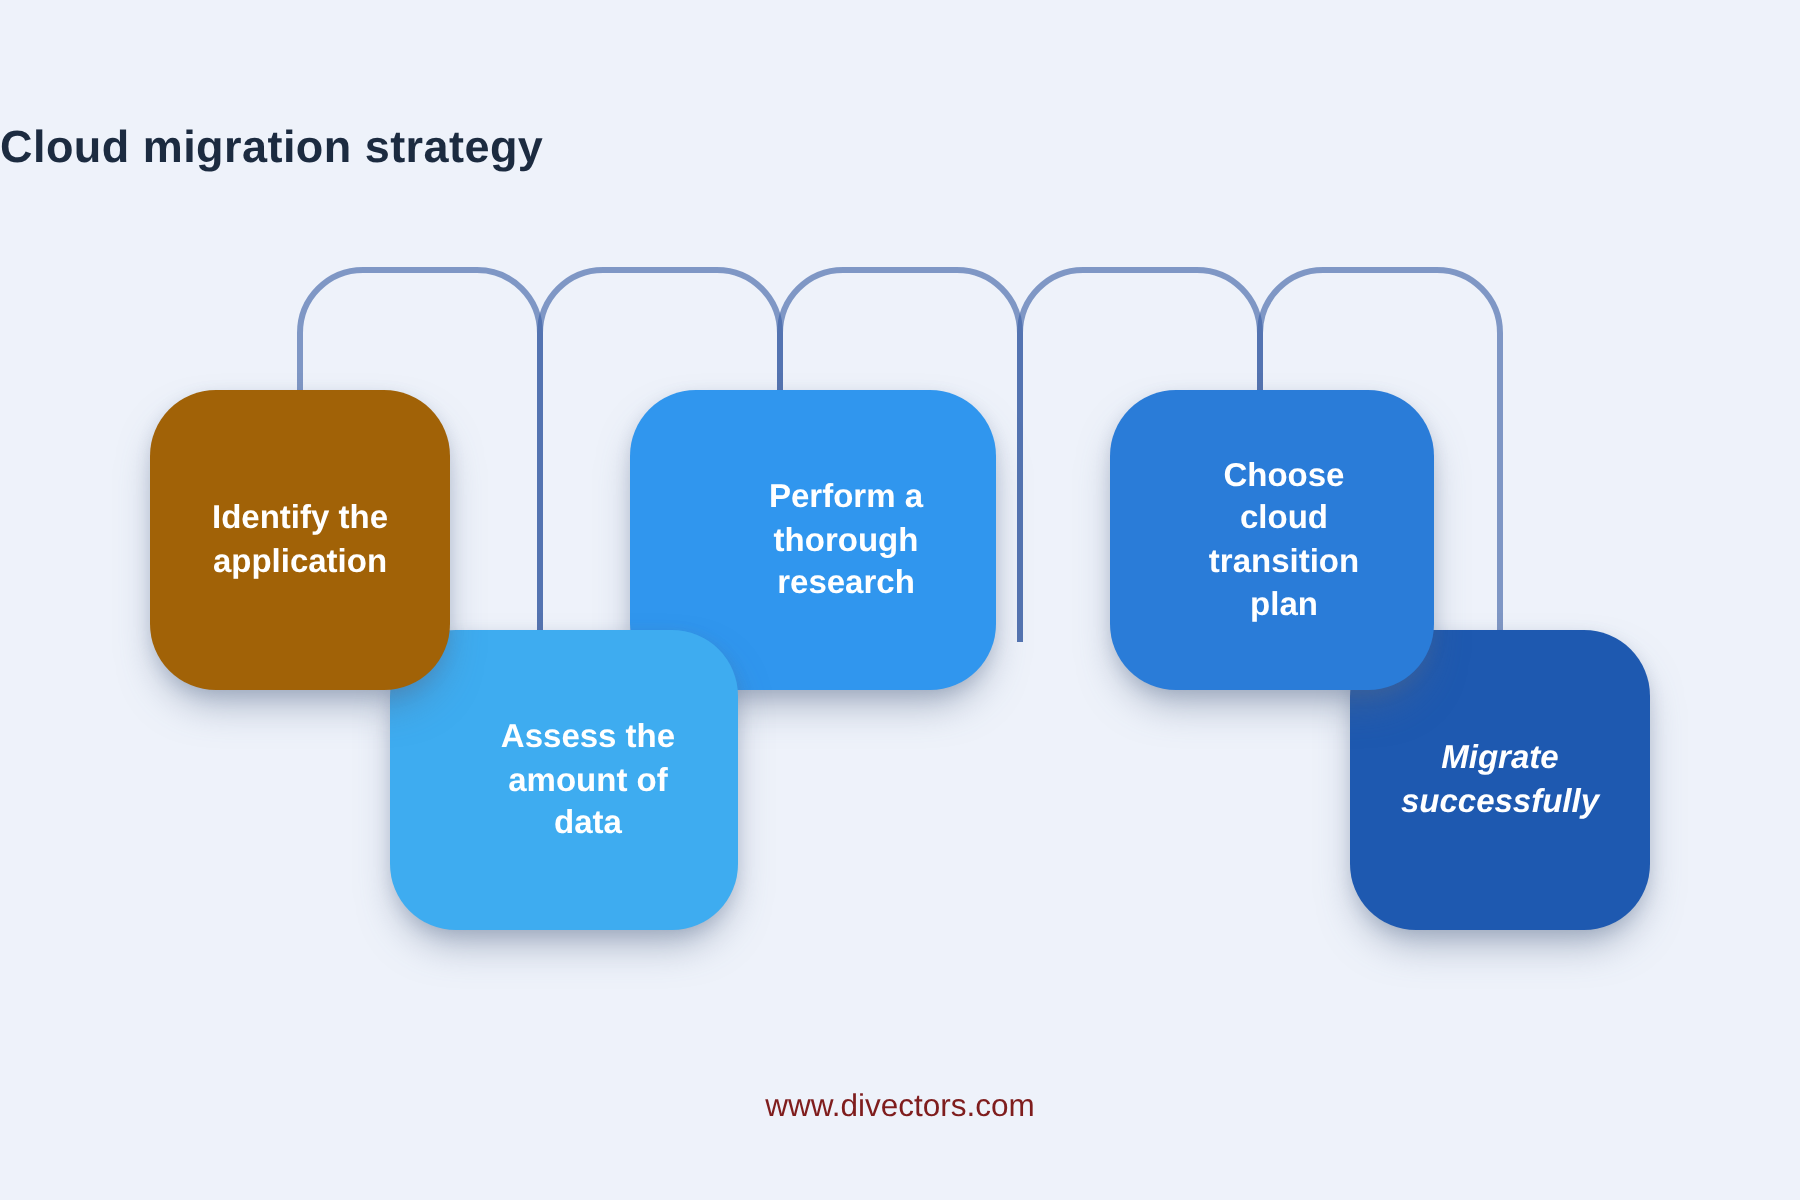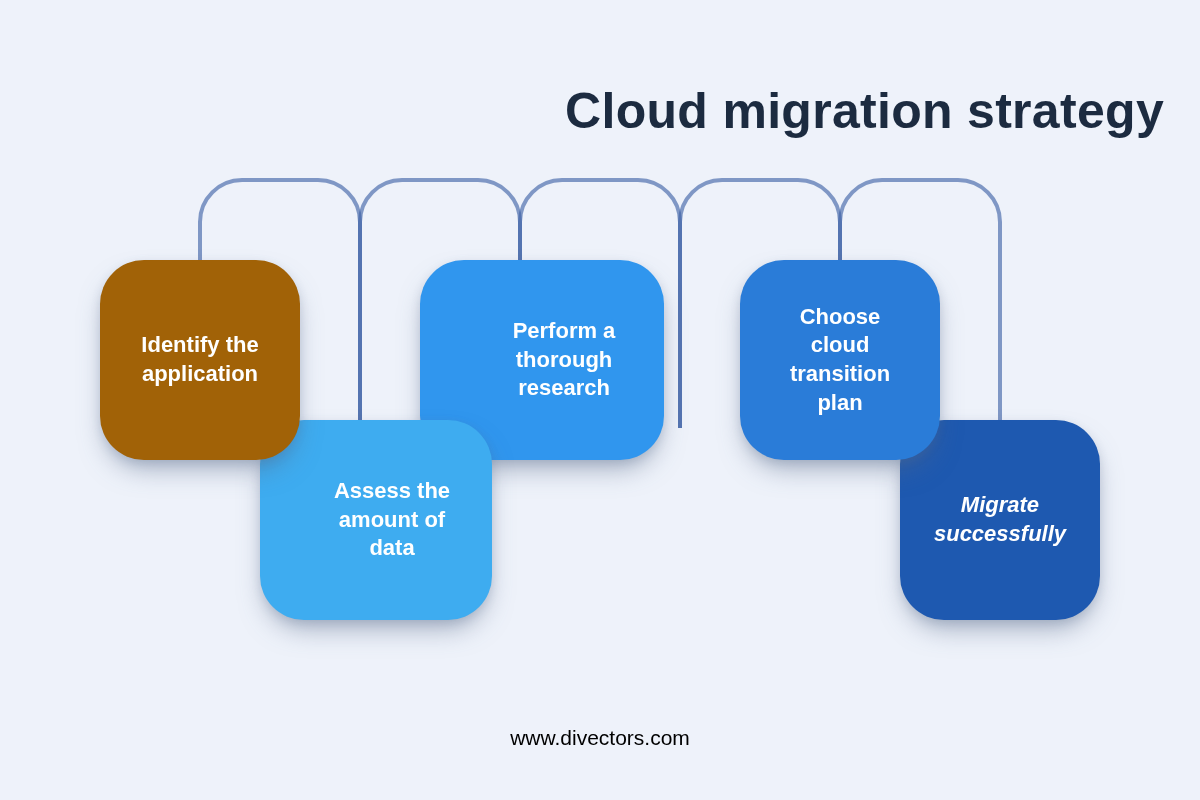--- a/index.html
+++ b/index.html
@@ -3,21 +3,21 @@
 <meta charset="utf-8">
 <style>
   html,body { margin:0; padding:0; }
   .stage {
     position:relative; width:1200px; height:800px;
     background:#eef2fa; overflow:hidden;
     font-family:"Liberation Sans", sans-serif;
   }
   .title {
     position:absolute; top:82px; left:0; width:1164px;
-    text-align:right; font-size:50px; font-weight:bold;
+    text-align:left; font-size:30px; font-weight:bold;
     color:#1c2b40; letter-spacing:.3px; margin:0;
   }
   .connectors { position:absolute; left:0; top:0; z-index:1; }
   .step {
     position:absolute; width:200px; height:200px; border-radius:44px;
     display:flex; align-items:center; justify-content:center;
     box-shadow: 0 14px 26px -6px rgba(84,104,136,.5), 0 3px 10px rgba(84,104,136,.16);
   }
   .step .label {
     color:#fff; font-weight:bold; font-size:22px; line-height:1.3;
@@ -56,26 +56,26 @@
   <div class="step s2" style="background: rgb(62, 172, 240); padding-left: 32px;">
     <span class="label">Assess the
 amount of
 data</span>
   </div>
   <div class="step s3" style="background: rgb(48, 150, 238); padding-left: 44px;">
     <span class="label">Perform a
 thorough
 research</span>
   </div>
-  <div class="step s5" style="background: rgb(42, 124, 216);">
+  <div class="step s5" style="background: rgb(42, 124, 216); padding-left: 16px;">
     <span class="label">Choose
 cloud
 transition
 plan</span>
   </div>
   <div class="step s6" style="background: rgb(30, 89, 176);">
     <span class="label">Migrate
 successfully</span>
   </div>
 
-  <div class="footer" style="color: #000000;">www.divectors.com</div>
+  <div class="footer" style="color: #7f1d1d;">www.divectors.com</div>
 
 </div>
 
 </body></html>

